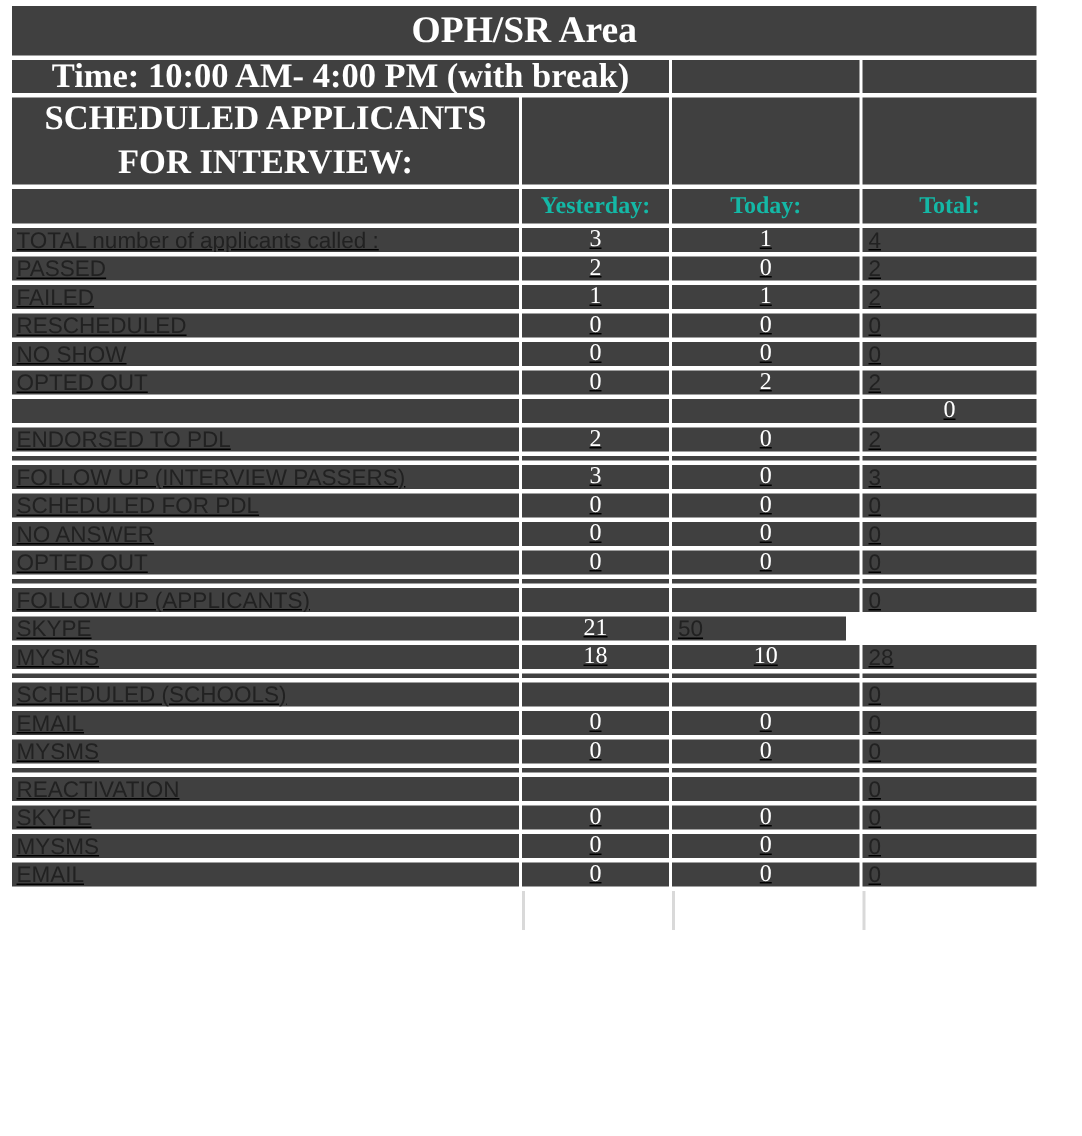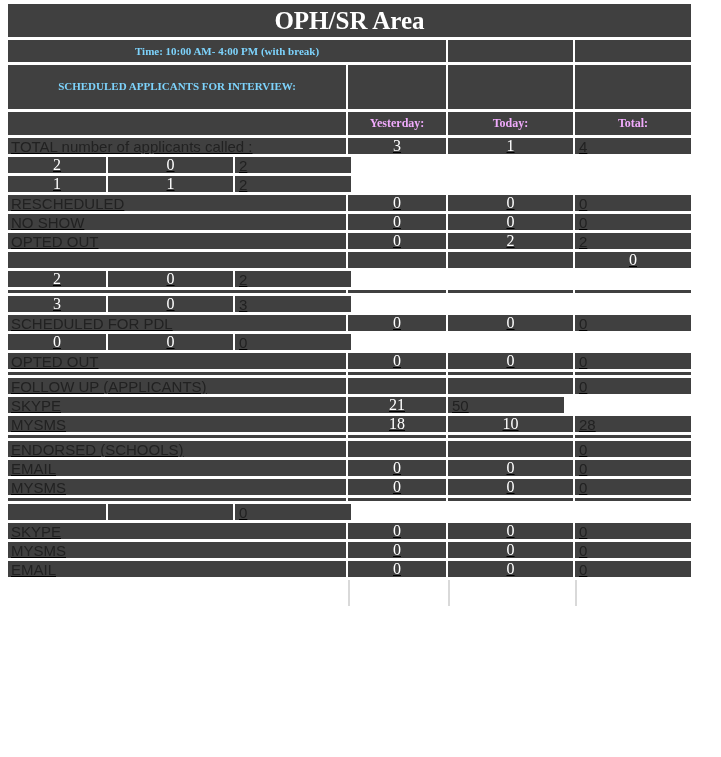--- a/index.html
+++ b/index.html
@@ -30,48 +30,48 @@
   }
   .c1 { width: 338px; }
   .c2 { width: 98px; }
   .c3 { width: 125px; }
   .c4 { width: 116px; }
   .cspan-all { width: 683px; }
   .cspan-12 { width: 438px; }
 
   .h-title { height: 33px; }
   .h-time  { height: 22px; }
-  .h-sched { height: 44px; }
+  .h-sched { height: 58px; }
   .h-head  { height: 23px; }
   .data-row { height: 16px; text-decoration: underline; }
   .gap-row  { height: 3px; margin-bottom: 3px; }
   .bottom-row { height: 26px; margin-bottom: 0; }
 
   .title-text {
     color: #ffffff;
     font-family: "Liberation Serif", serif;
     font-weight: bold;
     font-size: 25px;
   }
   .hdr-text {
-    color: #7dd3fc;
+    color: #ffffff;
     font-family: "Liberation Serif", serif;
     font-weight: bold;
-    font-size: 11px;
+    font-size: 23px;
   }
   .sched-text {
     text-align: center;
     line-height: 1.25;
     padding: 0 14px;
   }
   .colhead-text {
-    color: #f0abfc;
+    color: #14b8a6;
     font-family: "Liberation Serif", serif;
     font-weight: bold;
-    font-size: 12px;
+    font-size: 16px;
   }
   .lbl {
     justify-content: flex-start;
     color: #212121;
     font-family: "Liberation Sans", sans-serif;
     font-size: 15px;
     padding-left: 3px;
     white-space: nowrap;
   }
   .num-white {
@@ -123,25 +123,27 @@
   </div>
 
   <div id="rows">
       <div class="row data-row">
         <div class="cell c1 lbl">TOTAL number of applicants called :</div>
         <div class="cell c2 num-white">3</div>
         <div class="cell c3 num-white">1</div>
         <div class="cell c4 num-dark">4</div>
       </div>
       <div class="row data-row">
+        <div class="cell c1 lbl">PASSED</div>
         <div class="cell c2 num-white">2</div>
         <div class="cell c3 num-white">0</div>
         <div class="cell c4 num-dark">2</div>
       </div>
       <div class="row data-row">
+        <div class="cell c1 lbl">FAILED</div>
         <div class="cell c2 num-white">1</div>
         <div class="cell c3 num-white">1</div>
         <div class="cell c4 num-dark">2</div>
       </div>
       <div class="row data-row">
         <div class="cell c1 lbl">RESCHEDULED</div>
         <div class="cell c2 num-white">0</div>
         <div class="cell c3 num-white">0</div>
         <div class="cell c4 num-dark">0</div>
       </div>
@@ -157,42 +159,45 @@
         <div class="cell c3 num-white">2</div>
         <div class="cell c4 num-dark">2</div>
       </div>
       <div class="row data-row">
         <div class="cell c1 lbl"></div>
         <div class="cell c2 num-white"></div>
         <div class="cell c3 num-white"></div>
         <div class="cell c4 num-white">0</div>
       </div>
       <div class="row data-row">
+        <div class="cell c1 lbl">ENDORSED TO PDL</div>
         <div class="cell c2 num-white">2</div>
         <div class="cell c3 num-white">0</div>
         <div class="cell c4 num-dark">2</div>
       </div>
       <div class="row gap-row">
         <div class="cell c1"></div>
         <div class="cell c2"></div>
         <div class="cell c3"></div>
         <div class="cell c4"></div>
       </div>
       <div class="row data-row">
+        <div class="cell c1 lbl">FOLLOW UP (INTERVIEW PASSERS)</div>
         <div class="cell c2 num-white">3</div>
         <div class="cell c3 num-white">0</div>
         <div class="cell c4 num-dark">3</div>
       </div>
       <div class="row data-row">
         <div class="cell c1 lbl">SCHEDULED FOR PDL</div>
         <div class="cell c2 num-white">0</div>
         <div class="cell c3 num-white">0</div>
         <div class="cell c4 num-dark">0</div>
       </div>
       <div class="row data-row">
+        <div class="cell c1 lbl">NO ANSWER</div>
         <div class="cell c2 num-white">0</div>
         <div class="cell c3 num-white">0</div>
         <div class="cell c4 num-dark">0</div>
       </div>
       <div class="row data-row">
         <div class="cell c1 lbl">OPTED OUT</div>
         <div class="cell c2 num-white">0</div>
         <div class="cell c3 num-white">0</div>
         <div class="cell c4 num-dark">0</div>
       </div>
@@ -219,21 +224,21 @@
         <div class="cell c3 num-white">10</div>
         <div class="cell c4 num-dark">28</div>
       </div>
       <div class="row gap-row">
         <div class="cell c1"></div>
         <div class="cell c2"></div>
         <div class="cell c3"></div>
         <div class="cell c4"></div>
       </div>
       <div class="row data-row">
-        <div class="cell c1 lbl">ENDORSED (SCHOOLS)</div>
+        <div class="cell c1 lbl">SCHEDULED (SCHOOLS)</div>
         <div class="cell c2 num-white"></div>
         <div class="cell c3 num-white"></div>
         <div class="cell c4 num-dark">0</div>
       </div>
       <div class="row data-row">
         <div class="cell c1 lbl">EMAIL</div>
         <div class="cell c2 num-white">0</div>
         <div class="cell c3 num-white">0</div>
         <div class="cell c4 num-dark">0</div>
       </div>
@@ -243,20 +248,21 @@
         <div class="cell c3 num-white">0</div>
         <div class="cell c4 num-dark">0</div>
       </div>
       <div class="row gap-row">
         <div class="cell c1"></div>
         <div class="cell c2"></div>
         <div class="cell c3"></div>
         <div class="cell c4"></div>
       </div>
       <div class="row data-row">
+        <div class="cell c1 lbl">REACTIVATION</div>
         <div class="cell c2 num-white"></div>
         <div class="cell c3 num-white"></div>
         <div class="cell c4 num-dark">0</div>
       </div>
       <div class="row data-row">
         <div class="cell c1 lbl">SKYPE</div>
         <div class="cell c2 num-white">0</div>
         <div class="cell c3 num-white">0</div>
         <div class="cell c4 num-dark">0</div>
       </div>

